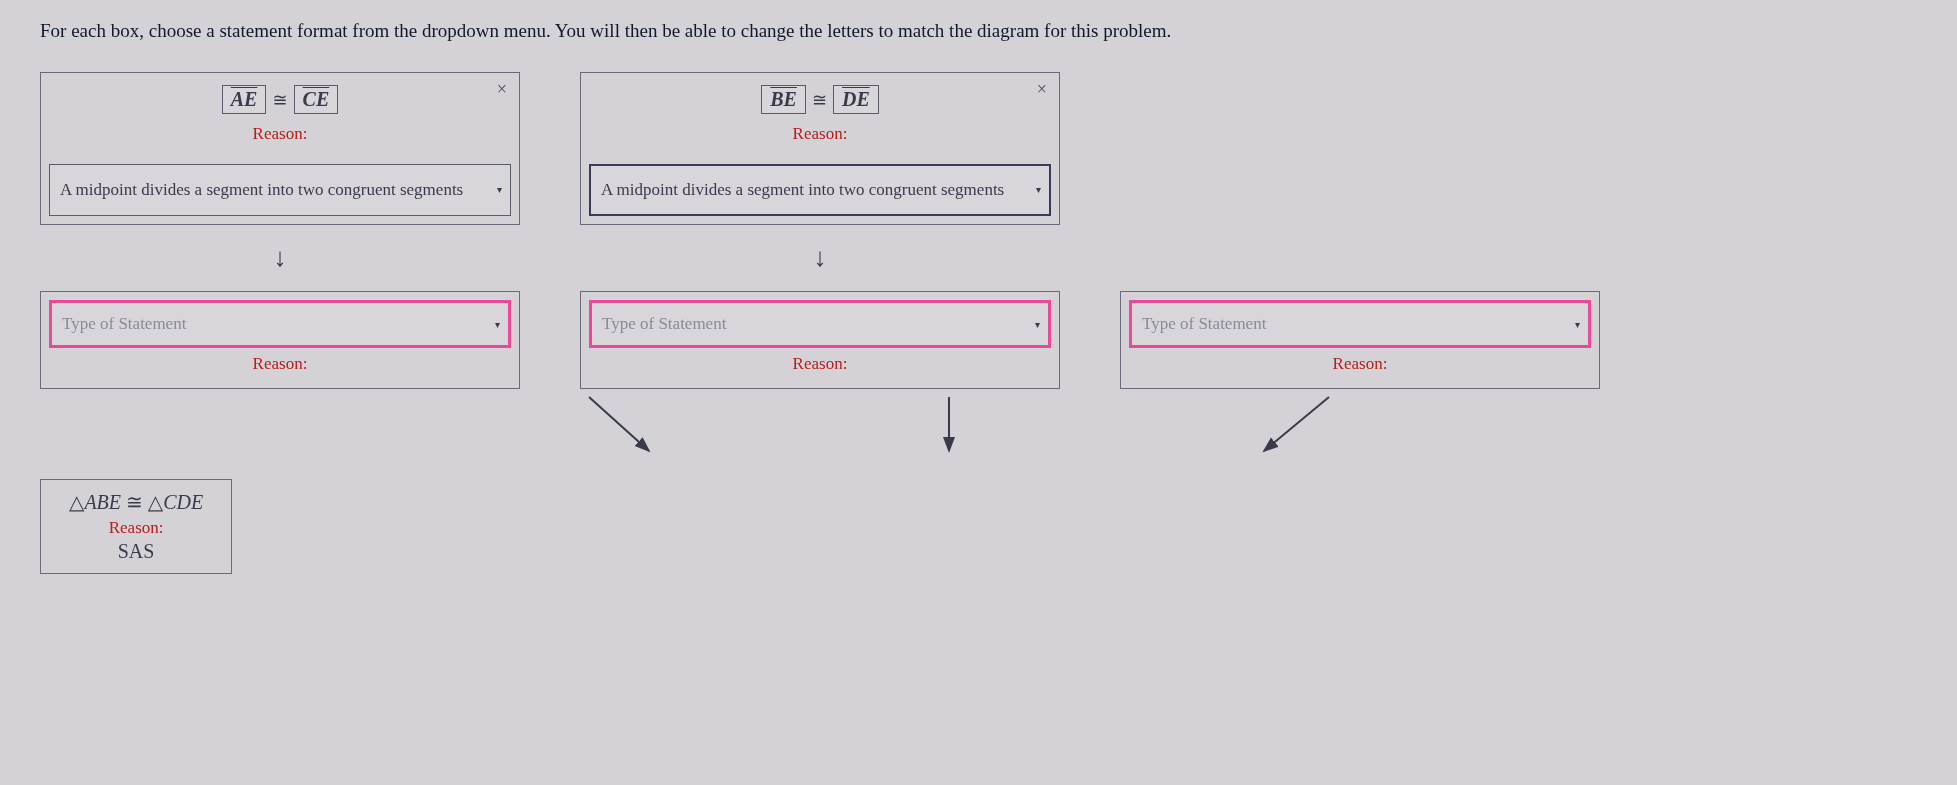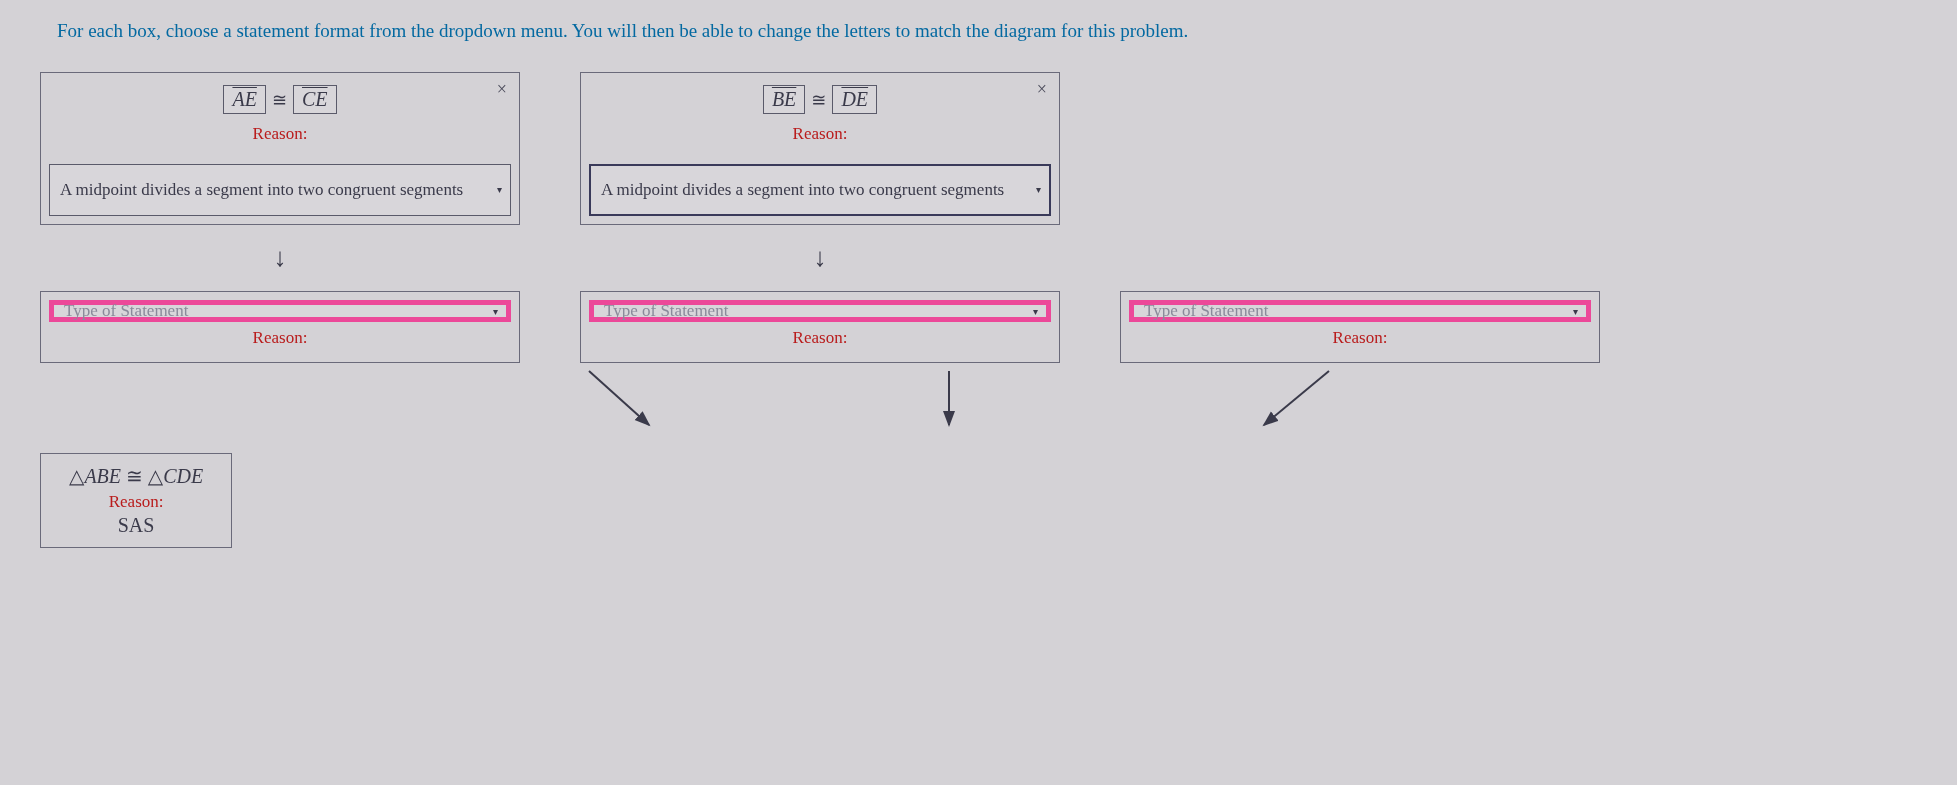--- a/index.html
+++ b/index.html
@@ -8,22 +8,21 @@
     padding: 20px 40px;
     background: #d4d2d6;
     font-family: 'Times New Roman', Georgia, serif;
     color: #3a3a4a;
     width: 1957px;
     min-height: 785px;
   }
   .instruction {
     font-size: 19px;
     margin-bottom: 30px;
-    color: #0369a1;
-    margin-left: 17px;
+    color: #0f172a;
   }
   .proof-grid {
     position: relative;
   }
   .row {
     display: flex;
     gap: 60px;
     align-items: flex-start;
   }
   .proof-box {
@@ -46,20 +45,21 @@
     border: 1px solid #5a5a6a;
     padding: 2px 8px;
     background: #d8d6da;
     position: relative;
     font-style: italic;
     font-weight: 500;
   }
   .overline {
     text-decoration: overline;
     text-decoration-thickness: 1px;
+    font-weight: bold;
   }
   .congruent {
     font-size: 18px;
   }
   .close-x {
     position: absolute;
     top: 6px;
     right: 12px;
     font-size: 18px;
     color: #4a4a5a;
@@ -90,28 +90,28 @@
   }
   .dd-arrow {
     position: absolute;
     right: 8px;
     top: 50%;
     transform: translateY(-50%);
     font-size: 10px;
     color: #3a3a4a;
   }
   .type-select {
-    border: 5px solid #ec4899;
+    border: 3px solid #ec4899;
     background: #d8d6da;
     padding: 6px 26px 6px 10px;
     font-size: 17px;
     color: #8a8a9a;
     position: relative;
     cursor: pointer;
-    height: 20px;
+    height: 48px;
     display: flex;
     align-items: center;
   }
   .arrow-wrap {
     text-align: center;
     padding: 18px 0 18px 0;
   }
   .arrow-down {
     font-size: 26px;
     color: #3a3a4a;

